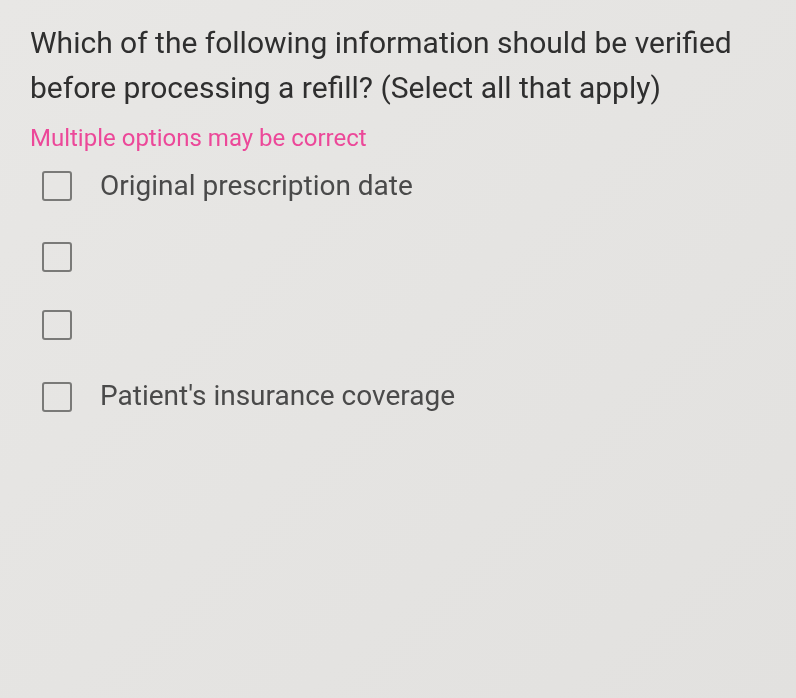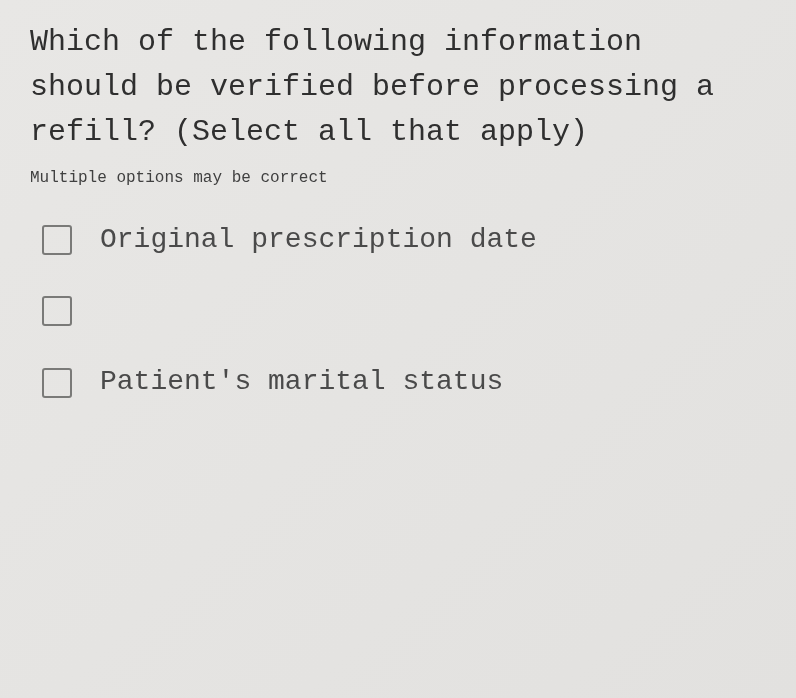--- a/index.html
+++ b/index.html
@@ -1,40 +1,39 @@
 <!DOCTYPE html>
 <html><head>
   <meta charset="utf-8">
   <style>
     * {
       margin: 0;
       padding: 0;
       box-sizing: border-box;
-      font-family: Liberation Mono, monospace;
     }
     body {
       width: 796px;
       height: 698px;
       background: linear-gradient(135deg, #e8e7e5 0%, #e2e1df 100%);
       font-family: -apple-system, BlinkMacSystemFont, 'Segoe UI', Roboto, Arial, sans-serif;
       padding: 20px 30px;
       color: #3a3a3a;
     }
     .question-text {
       font-size: 30px;
       line-height: 1.5;
       color: #2f2f2f;
       font-weight: 400;
       margin-bottom: 14px;
     }
     .helper-text {
-      font-size: 16px;
-      color: #404040;
+      font-size: 24px;
+      color: #ec4899;
       font-weight: 400;
-      margin-bottom: 35px;
+      margin-bottom: 16px;
     }
     .options-list {
       display: flex;
       flex-direction: column;
       gap: 38px;
       padding-left: 12px;
     }
     .option-row {
       display: flex;
       align-items: center;
@@ -65,15 +64,18 @@
 <div class="options-list">
   <div class="option-row">
     <div class="checkbox"></div>
     <div class="option-label">Original prescription date</div>
   </div>
   <div class="option-row">
     <div class="checkbox"></div>
   </div>
   <div class="option-row">
     <div class="checkbox"></div>
-    <div class="option-label">Patient's marital status</div>
+  </div>
+  <div class="option-row">
+    <div class="checkbox"></div>
+    <div class="option-label">Patient's insurance coverage</div>
   </div>
 </div>
 
 </body></html>

